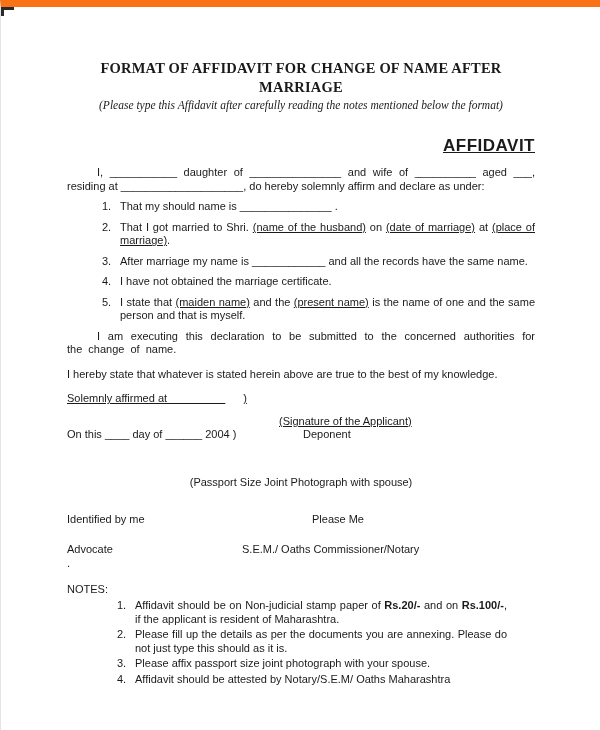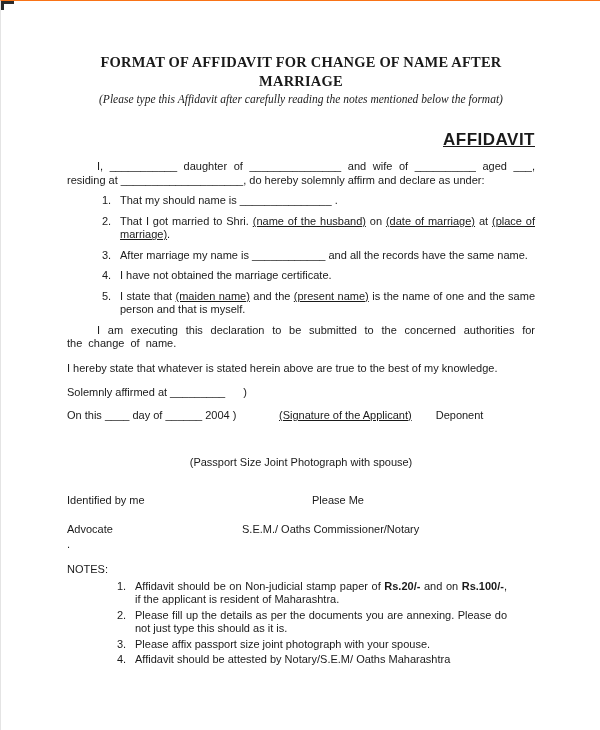--- a/index.html
+++ b/index.html
@@ -9,21 +9,21 @@
     color: #1a1a1a;
     width: 600px;
   }
   .page {
     position: relative;
     width: 600px;
     height: 730px;
     background: #ffffff;
     padding: 52px 65px 0 66px;
     overflow: hidden;
-    border-top: 1px solid #f97316;
+    border-top: 7px solid #f97316;
     border-left: 1px solid #e4e4e4;
   }
   .corner-mark {
     position: absolute;
     top: 0; left: 0;
     width: 13px; height: 9px;
     border-top: 3px solid #2a2a2a;
     border-left: 3px solid #2a2a2a;
   }
   .title {
@@ -63,25 +63,25 @@
   .li { display: flex; margin-bottom: 7px; }
   .li .num { width: 18px; flex: none; }
   .li .txt { flex: 1; text-align: justify; }
   .para-exec {
     text-align: justify;
     text-indent: 30px;
     word-spacing: 3px;
     margin: 6px 0 11px;
   }
   .para-hereby { text-align: justify; margin-bottom: 11px; }
-  .solemn { margin-bottom: 9px; }
+  .solemn { margin-bottom: 9px; text-decoration: underline; }
   .solemn .paren { margin-left: 18px; }
   .dateline { display: flex; align-items: flex-end; }
   .date-left { width: 212px; flex: none; }
-  .sig-block { display: inline-flex; }
+  .sig-block { display: inline-flex; flex-direction: column; }
   .sig { text-decoration: underline; }
   .deponent { padding-left: 24px; }
   .photo { text-align: center; margin-top: 34px; margin-bottom: 24px; }
   .row { display: flex; }
   .id-left { width: 245px; flex: none; }
   .advrow { margin-top: 16px; }
   .adv-left { width: 175px; flex: none; }
   .dot { margin-top: 1px; }
   .notes-heading { margin-top: 12px; margin-bottom: 3px; }
   .notes { padding-left: 50px; width: 440px; line-height: 13.5px; }

